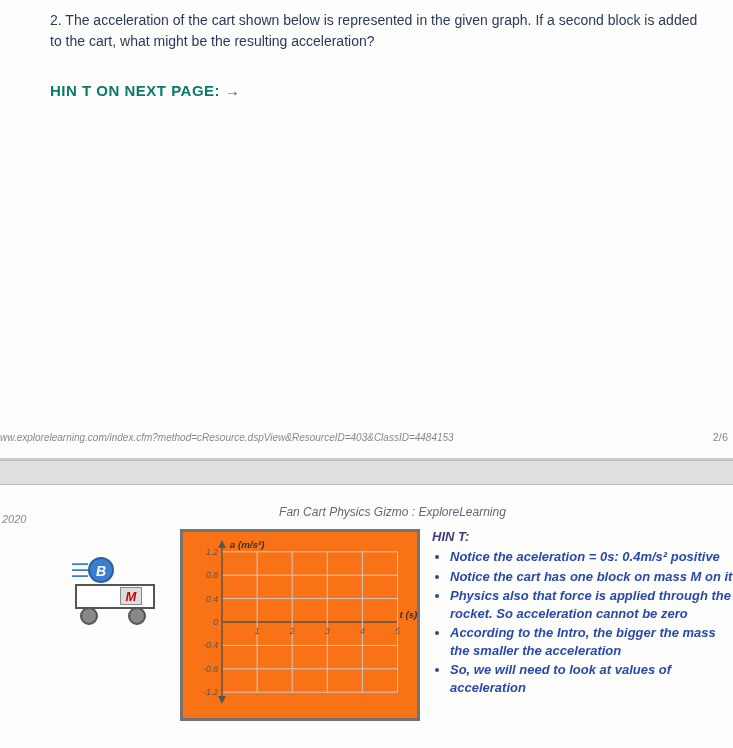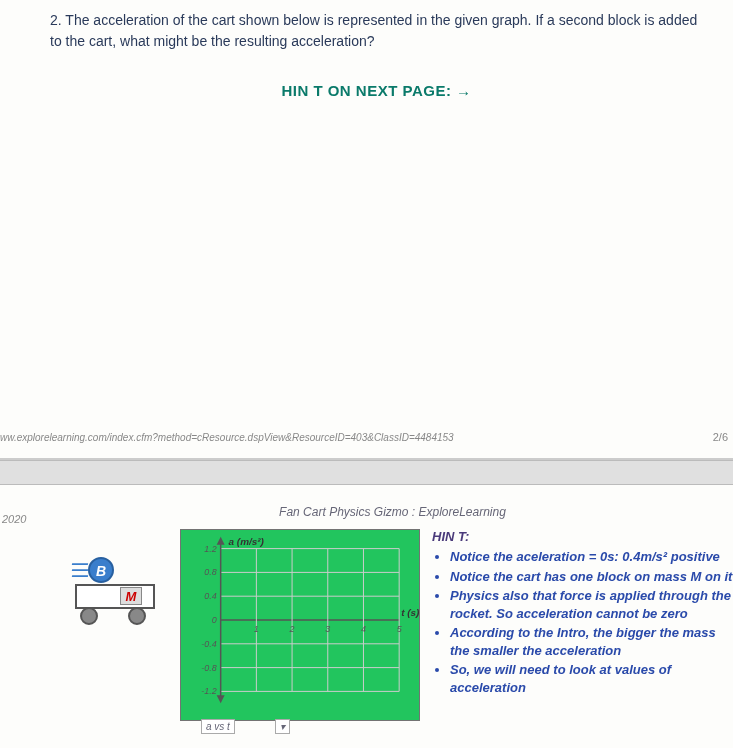--- a/index.html
+++ b/index.html
@@ -18,21 +18,21 @@
     height: 460px;
     position: relative;
   }
   .question-text {
     color: #2a3a5a;
     font-size: 14px;
     line-height: 1.5;
     margin-bottom: 25px;
   }
   .hint-link {
-    text-align: center;
+    text-align: left;
     color: #0a7a6a;
     font-weight: bold;
     font-size: 15px;
     letter-spacing: 0.5px;
     margin-top: 30px;
   }
   .arrow-icon {
     display: inline-block;
     font-weight: bold;
   }
@@ -144,22 +144,22 @@
     background: #888;
     border: 2px solid #555;
     border-radius: 50%;
   }
   .wheel.w1 { left: 10px; }
   .wheel.w2 { left: 58px; }
   .chart-area {
     width: 240px;
     height: 192px;
     position: relative;
-    background: #22c55e;
-    border: 1px solid #737373;
+    background: #f97316;
+    border: 3px solid #737373;
   }
   .chart-svg {
     width: 100%;
     height: 180px;
   }
   .chart-footer {
     display: flex;
     align-items: center;
     justify-content: flex-start;
     gap: 40px;
@@ -267,28 +267,20 @@
         <text class="x-tick-label" x="148" y="102">3</text>
         <text class="x-tick-label" x="184" y="102">4</text>
         <text class="x-tick-label" x="220" y="102">5</text>
 
         <text class="axis-label" x="48" y="14">a (m/s²)</text>
         <text class="axis-label" x="222" y="86">t (s)</text>
 
         <polygon points="40,6 36,14 44,14" fill="#555"></polygon>
         <polygon points="40,174 36,166 44,166" fill="#555"></polygon>
       </svg>
-      <div class="chart-footer">
-        <div class="chart-select">
-          <span>a vs t</span>
-        </div>
-        <div class="chart-select">
-          <span>▾</span>
-        </div>
-      </div>
     </div>
 
     <div class="hint-panel">
       <div class="hint-title">HIN T:</div>
       <ul>
         <li>Notice the aceleration = 0s: 0.4m/s² positive</li>
         <li>Notice the cart has one block on mass M on it</li>
         <li>Physics also that force is applied through the rocket. So acceleration cannot be zero</li>
         <li>According to the Intro, the bigger the mass the smaller the acceleration</li>
         <li>So, we will need to look at values of acceleration</li>

